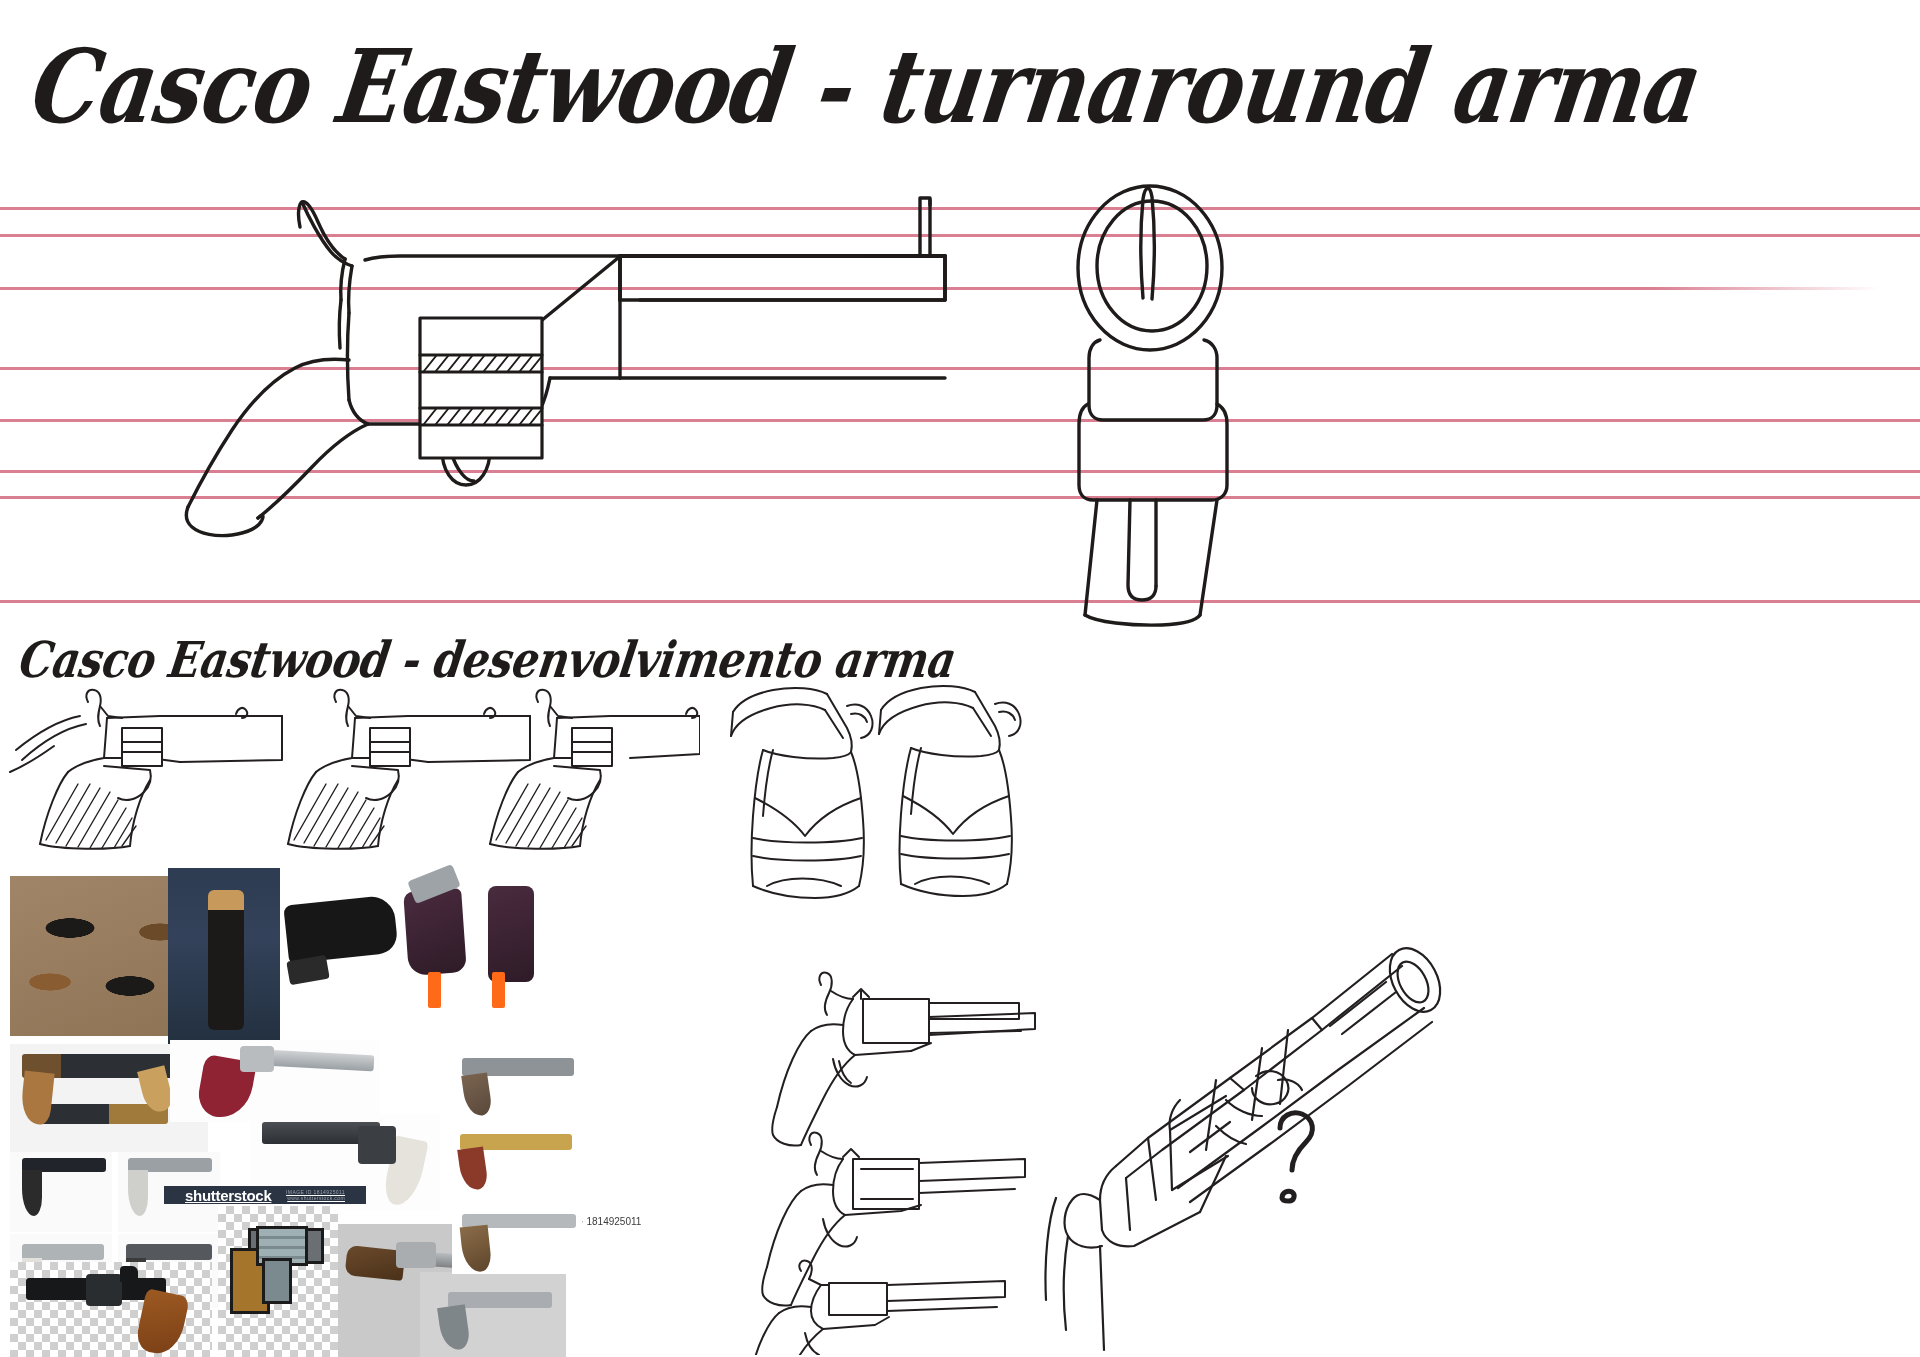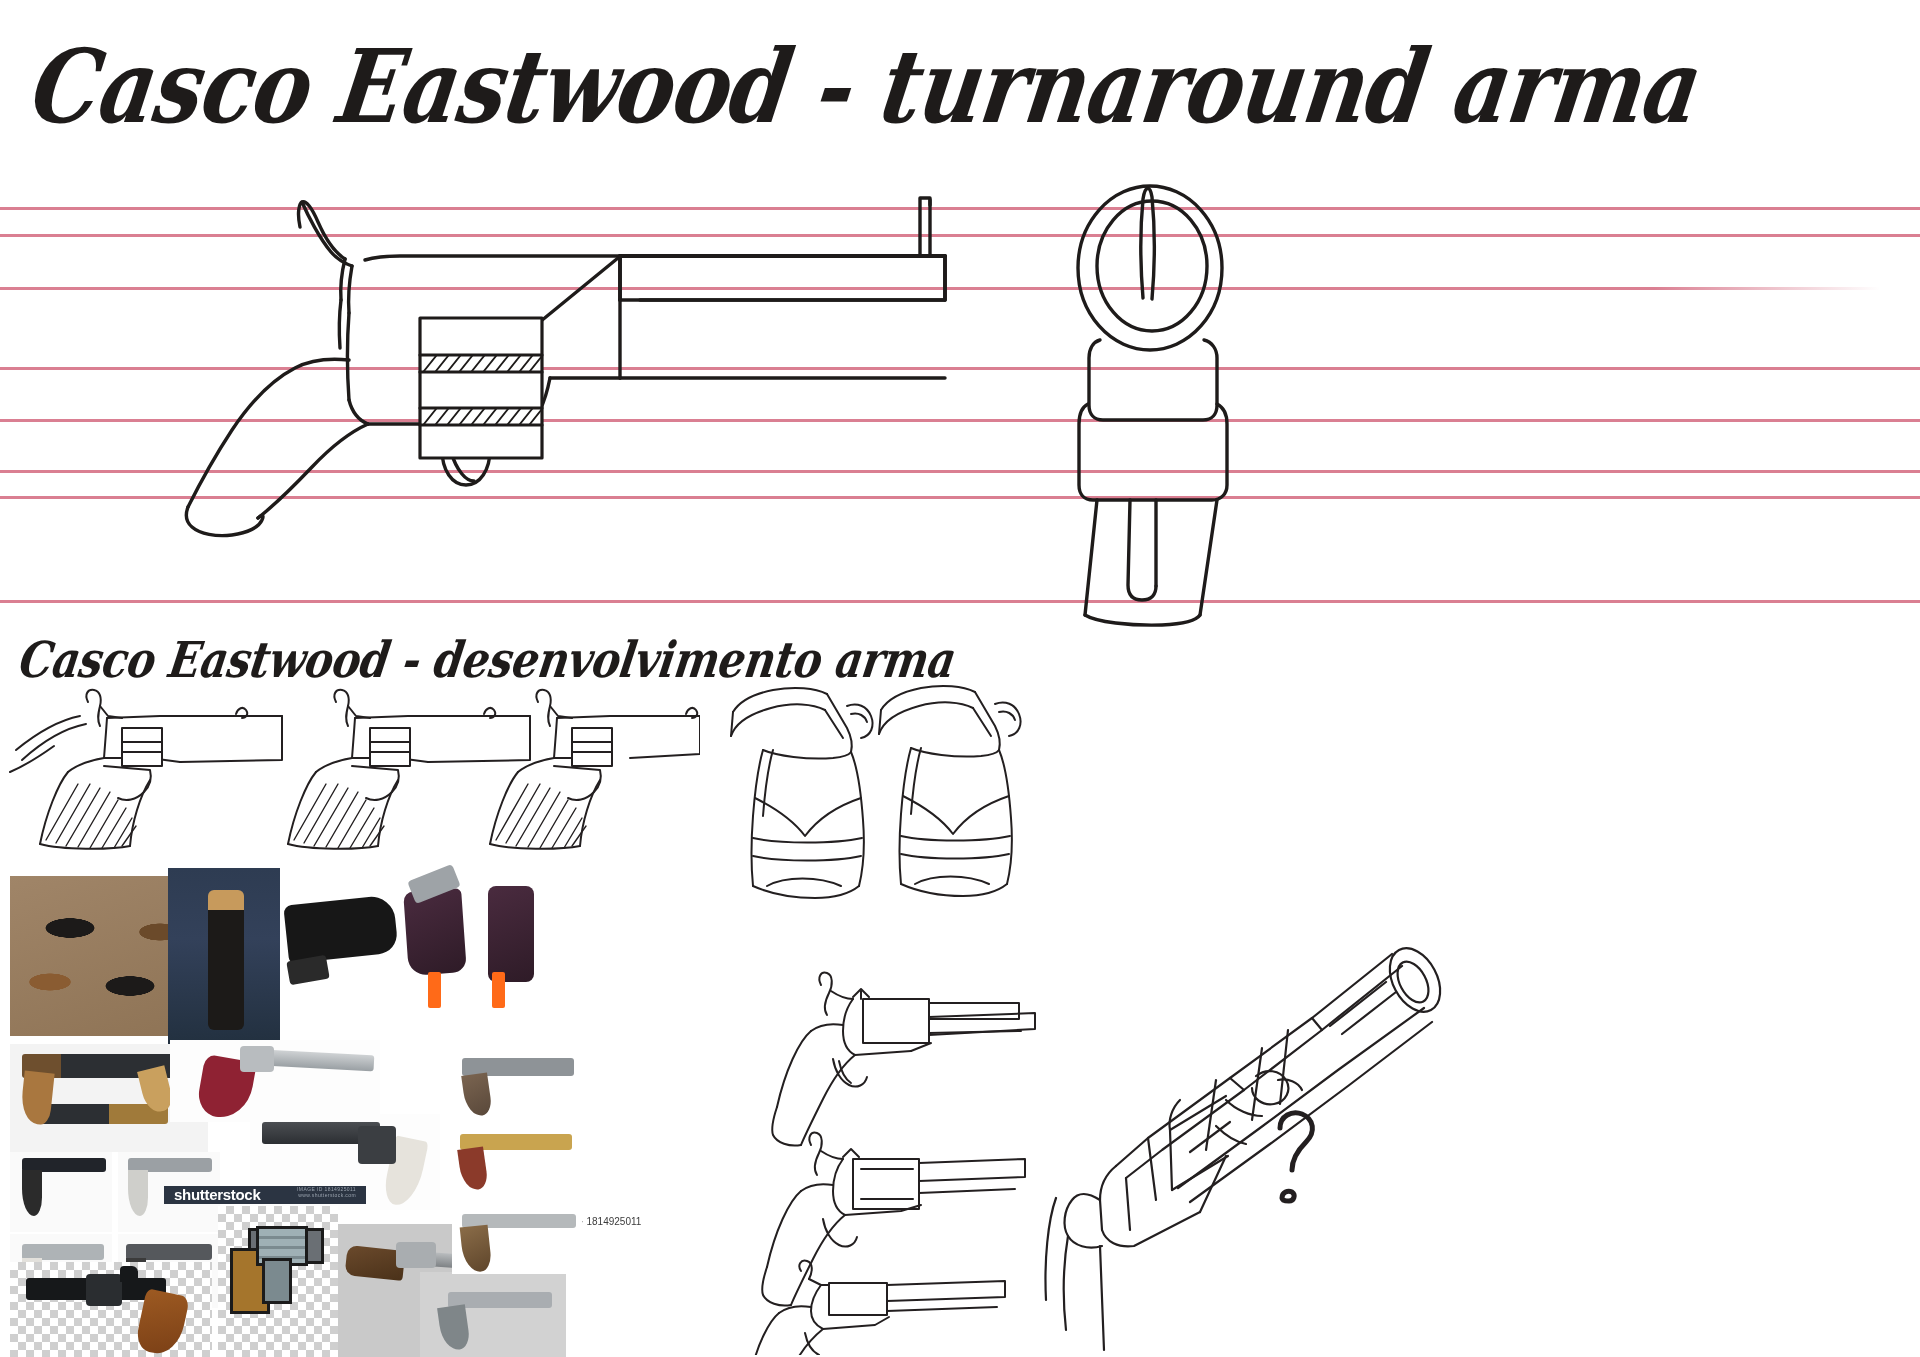--- a/index.html
+++ b/index.html
@@ -73,24 +73,25 @@
       linear-gradient(45deg,#cfcfcf 25%,transparent 25%,transparent 75%,#cfcfcf 75%);
     background-size: 16px 16px;
     background-position: 0 0, 8px 8px;
     background-color: #ffffff;
   }
   .ss-bar {
     position: absolute;
     background: #2b3442;
     color: #fff;
     display: flex;
-    align-items: flex-start;
+    align-items: center;
     justify-content: space-between;
-    padding: 0 10px;
+    padding: 0 21px;
     box-sizing: border-box;
+    text-decoration: underline;
   }
   .ss-logo {
     font-family: "Liberation Sans", sans-serif;
     font-weight: 700;
     font-size: 15px;
     letter-spacing: -0.3px;
   }
   .ss-right { text-align: right; line-height: 1.25; }
   .ss-right span { display:block; font-size: 5px; color: #9aa3ae; letter-spacing:.4px;}
   .ss-caption {

